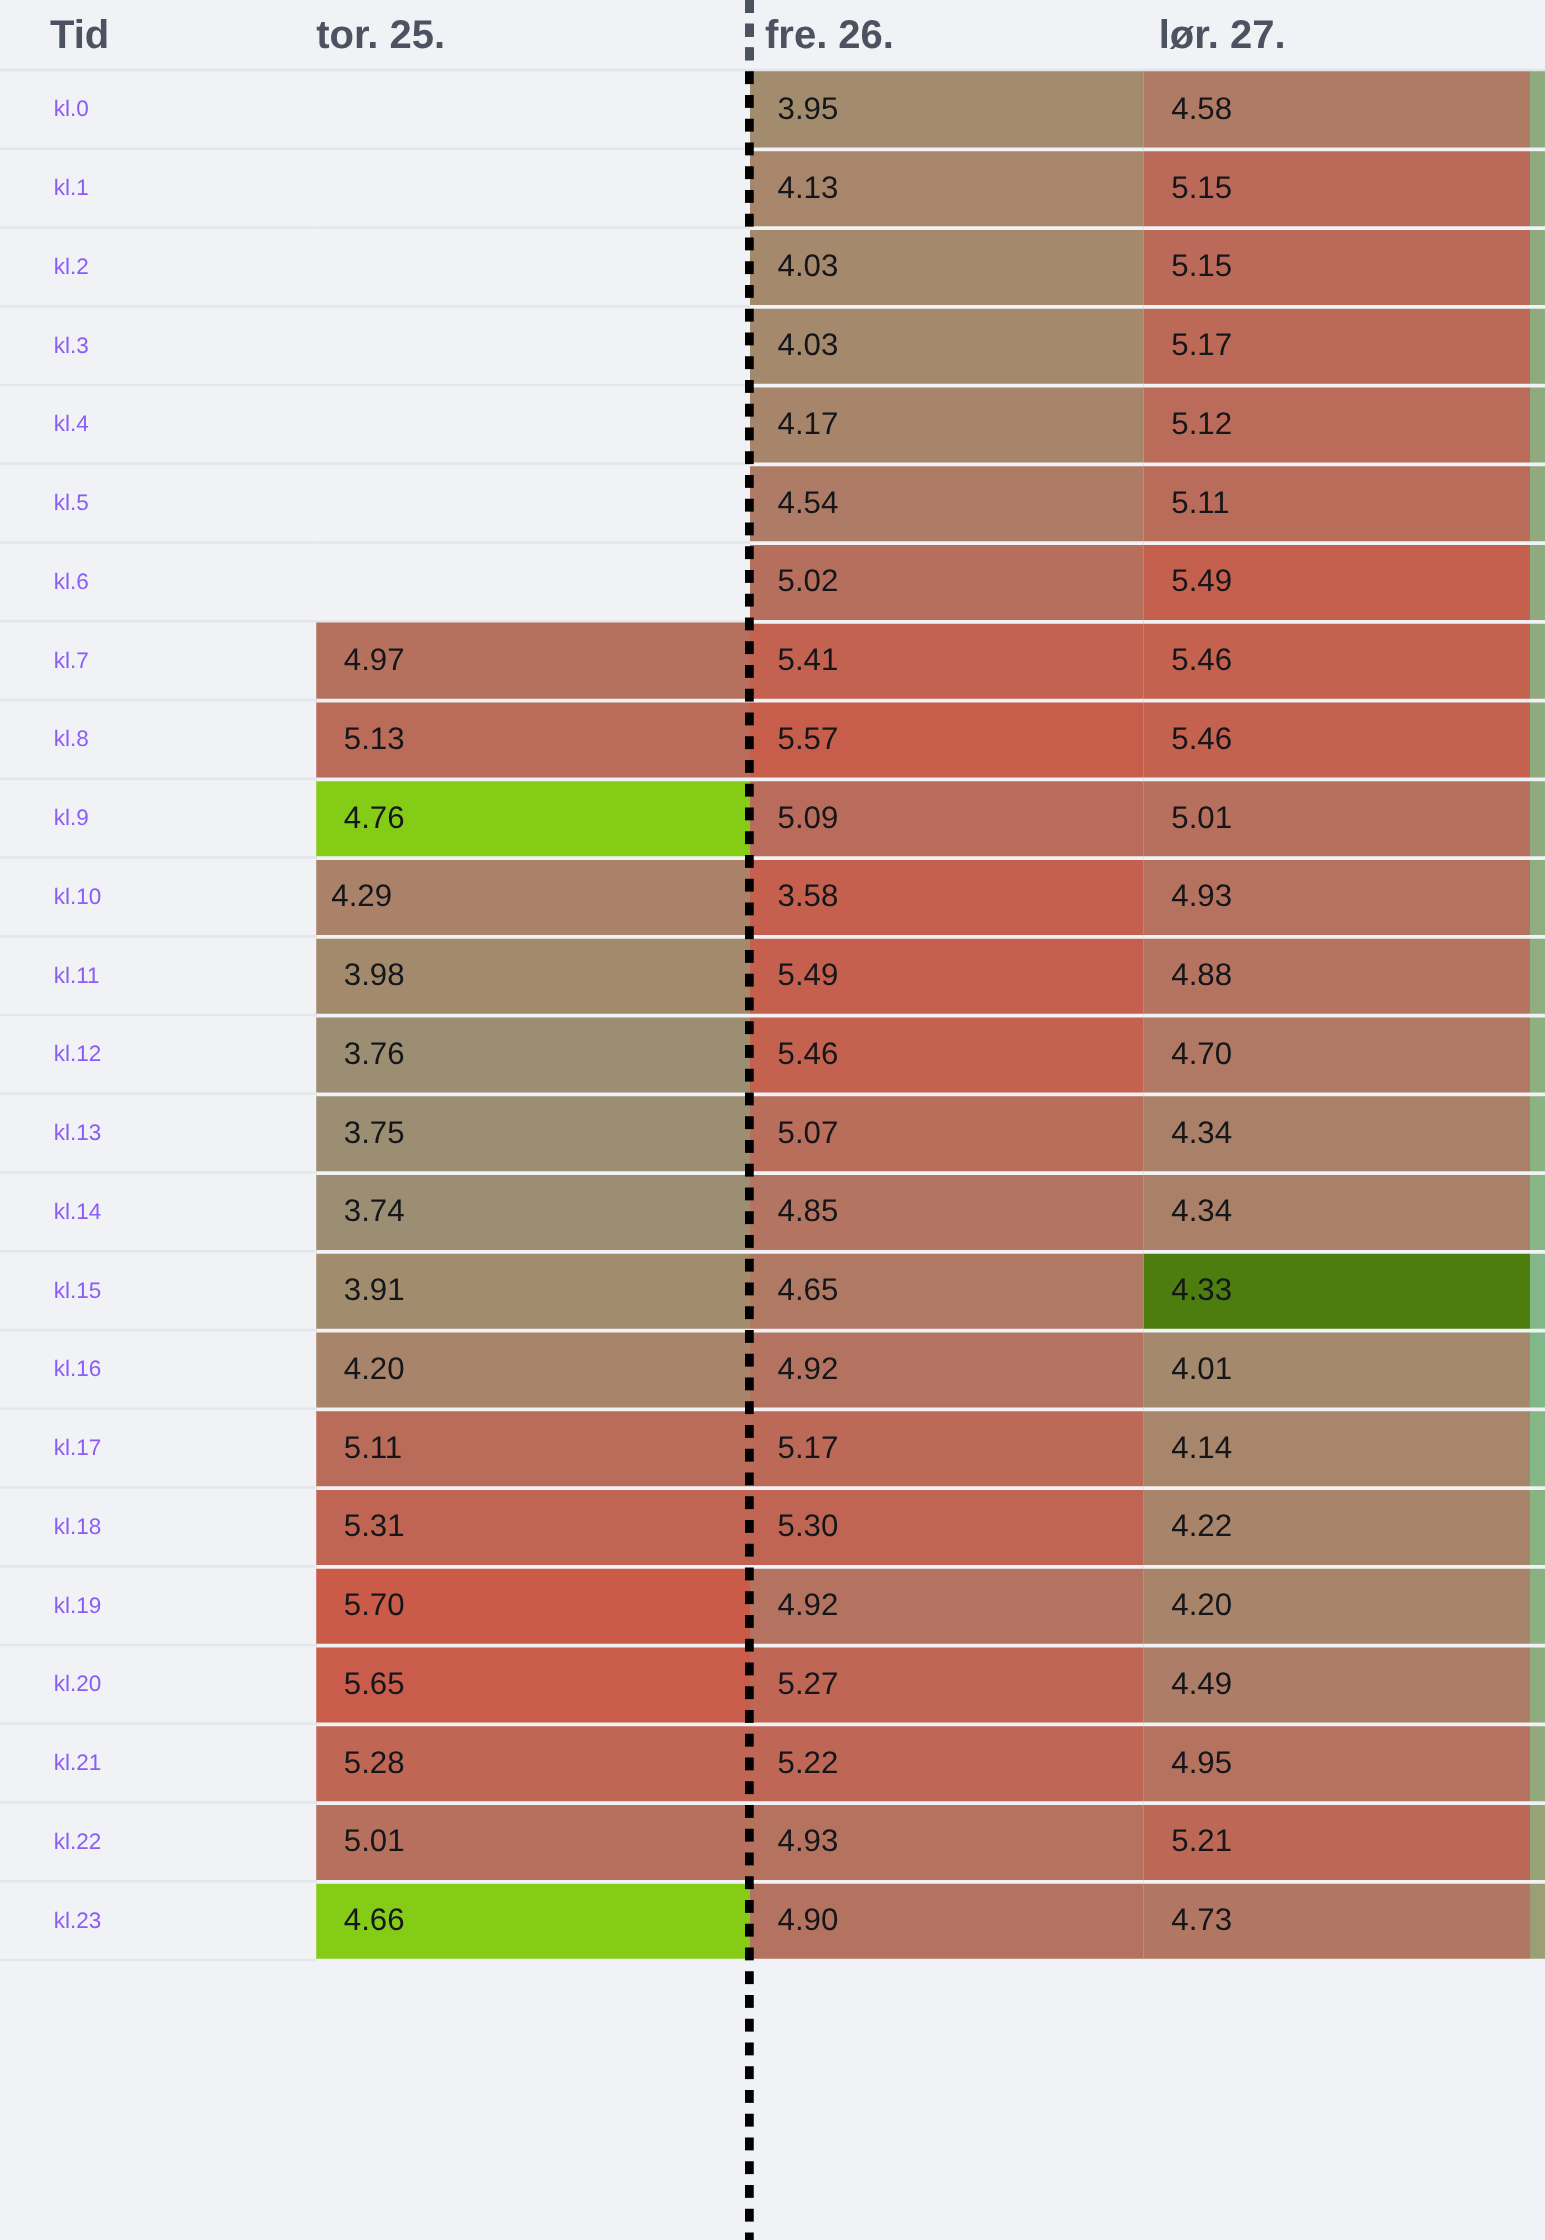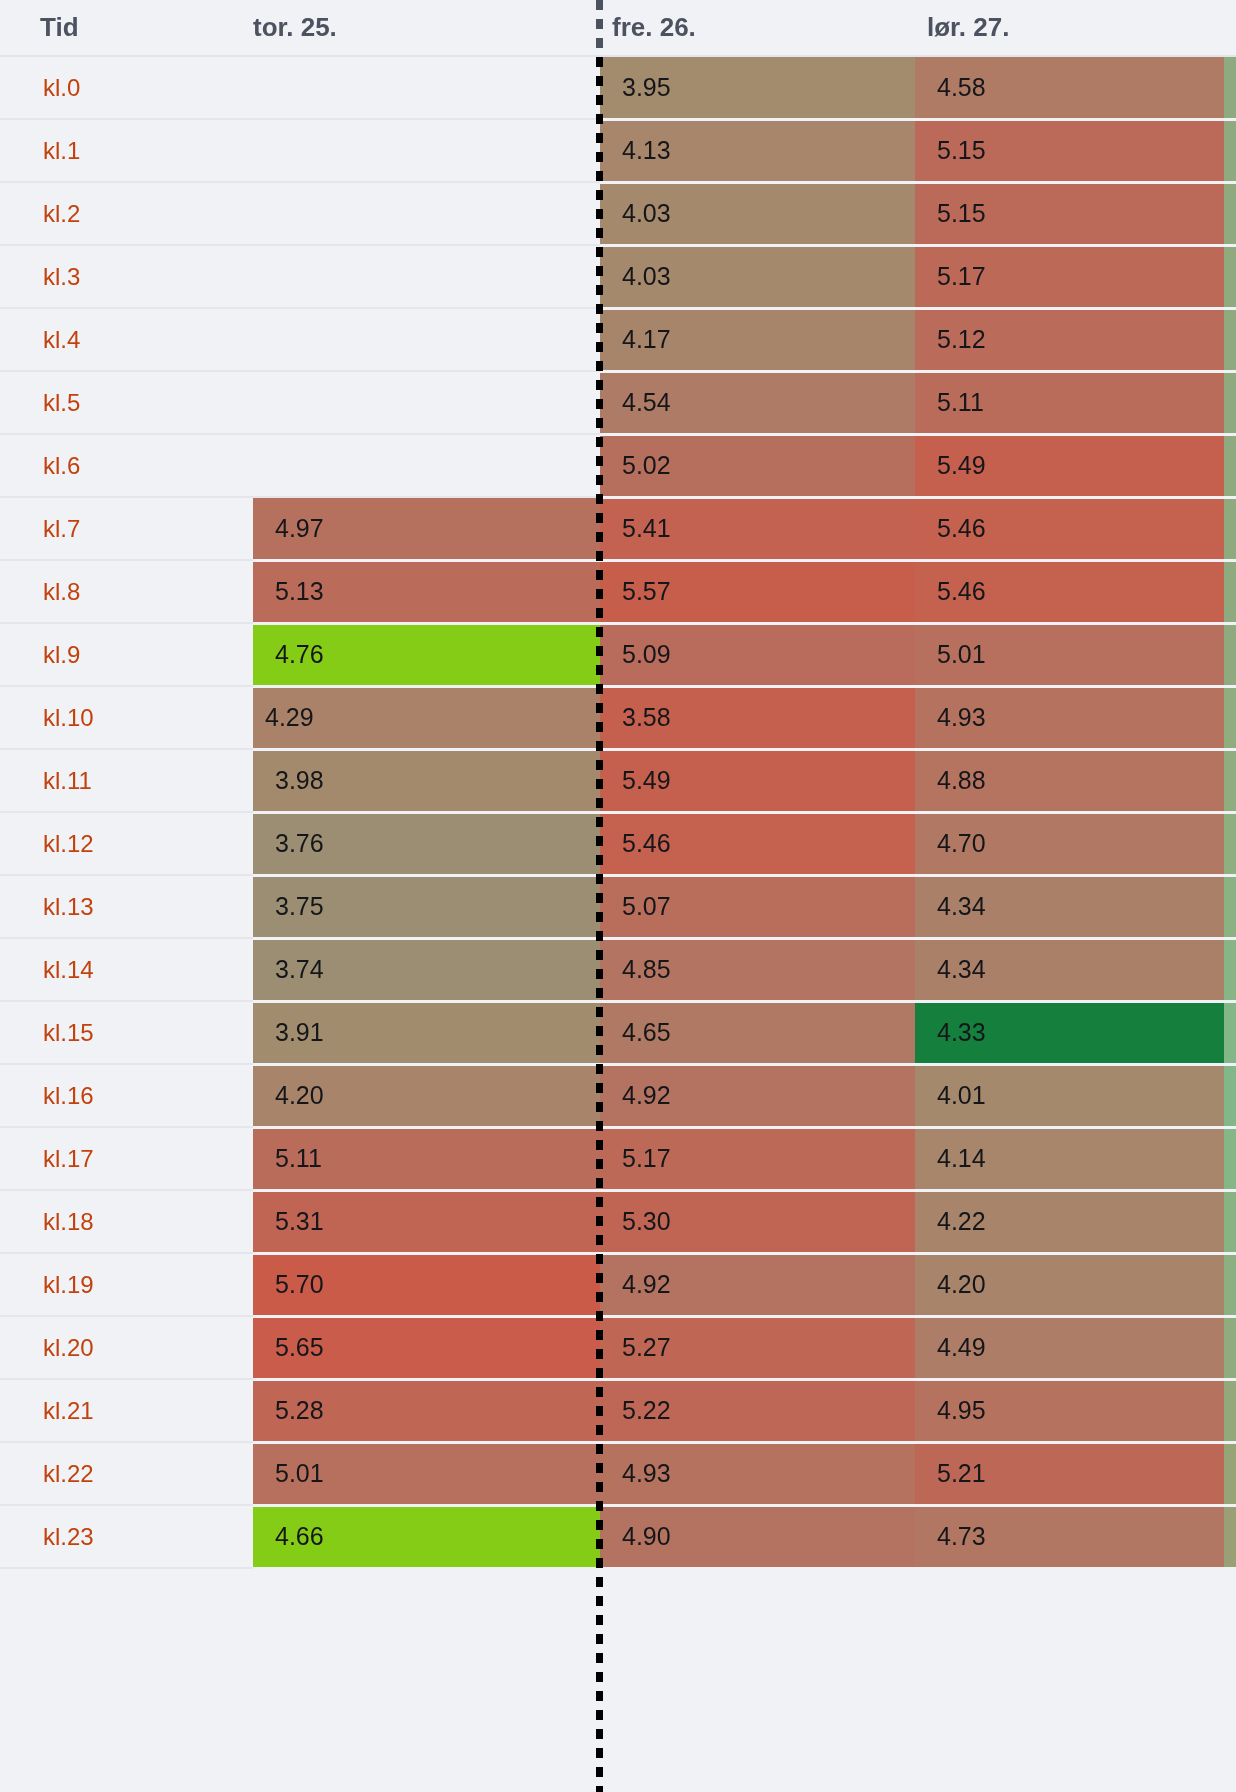--- a/index.html
+++ b/index.html
@@ -25,38 +25,38 @@
   col.c-d0    { width: 347px; }
   col.c-d1    { width: 315px; }
   col.c-d2    { width: 309px; }
   col.c-d3    { width: 12px;  }
 
   thead th {
     height: 55px;
     padding: 0 0 0 0;
     text-align: left;
     vertical-align: middle;
-    font-size: 26px;
+    font-size: 32px;
     font-weight: bold;
     color: #4c5260;
     background: #f1f2f5;
     border-bottom: 2px solid #e2e4ea;
     white-space: nowrap;
   }
   thead th .hlabel { display: block; padding-left: 40px; }
   thead th.h-d0 .hlabel { padding-left: 0px; }
   thead th.h-d1 .hlabel { padding-left: 12px; }
   thead th.h-d2 .hlabel { padding-left: 12px; }
   thead th.h-d3 .hlabel { padding-left: 0; }
 
   tbody tr { height: 63px; }
 
   td.tid {
-    font-size: 24px;
-    color: #c2410c;
+    font-size: 18px;
+    color: #8b5cf6;
     background: #f1f2f5;
     padding-left: 43px;
     border-bottom: 2px solid #e4e6ec;
     vertical-align: middle;
     white-space: nowrap;
   }
   td.val {
     font-size: 25px;
     color: #14161a;
     padding-left: 22px;
@@ -228,21 +228,21 @@
           <td class="tid">kl.14</td>
           <td class="val" style="background: rgb(155, 142, 115);">3.74</td>
           <td class="val" style="background: rgb(179, 117, 97);">4.85</td>
           <td class="val" style="background: rgb(170, 129, 104);">4.34</td>
           <td class="val d3" style="background: rgb(135, 181, 133);"></td>
         </tr>
         <tr>
           <td class="tid">kl.15</td>
           <td class="val" style="background: rgb(161, 140, 110);">3.91</td>
           <td class="val" style="background: rgb(176, 121, 100);">4.65</td>
-          <td class="val" style="background: #15803d;">4.33</td>
+          <td class="val" style="background: #4d7c0f;">4.33</td>
           <td class="val d3" style="background: rgb(132, 183, 135);"></td>
         </tr>
         <tr>
           <td class="tid">kl.16</td>
           <td class="val" style="background: rgb(168, 132, 106);">4.20</td>
           <td class="val" style="background: rgb(180, 115, 96);">4.92</td>
           <td class="val" style="background: rgb(164, 137, 108);">4.01</td>
           <td class="val d3" style="background: rgb(130, 184, 137);"></td>
         </tr>
         <tr>

